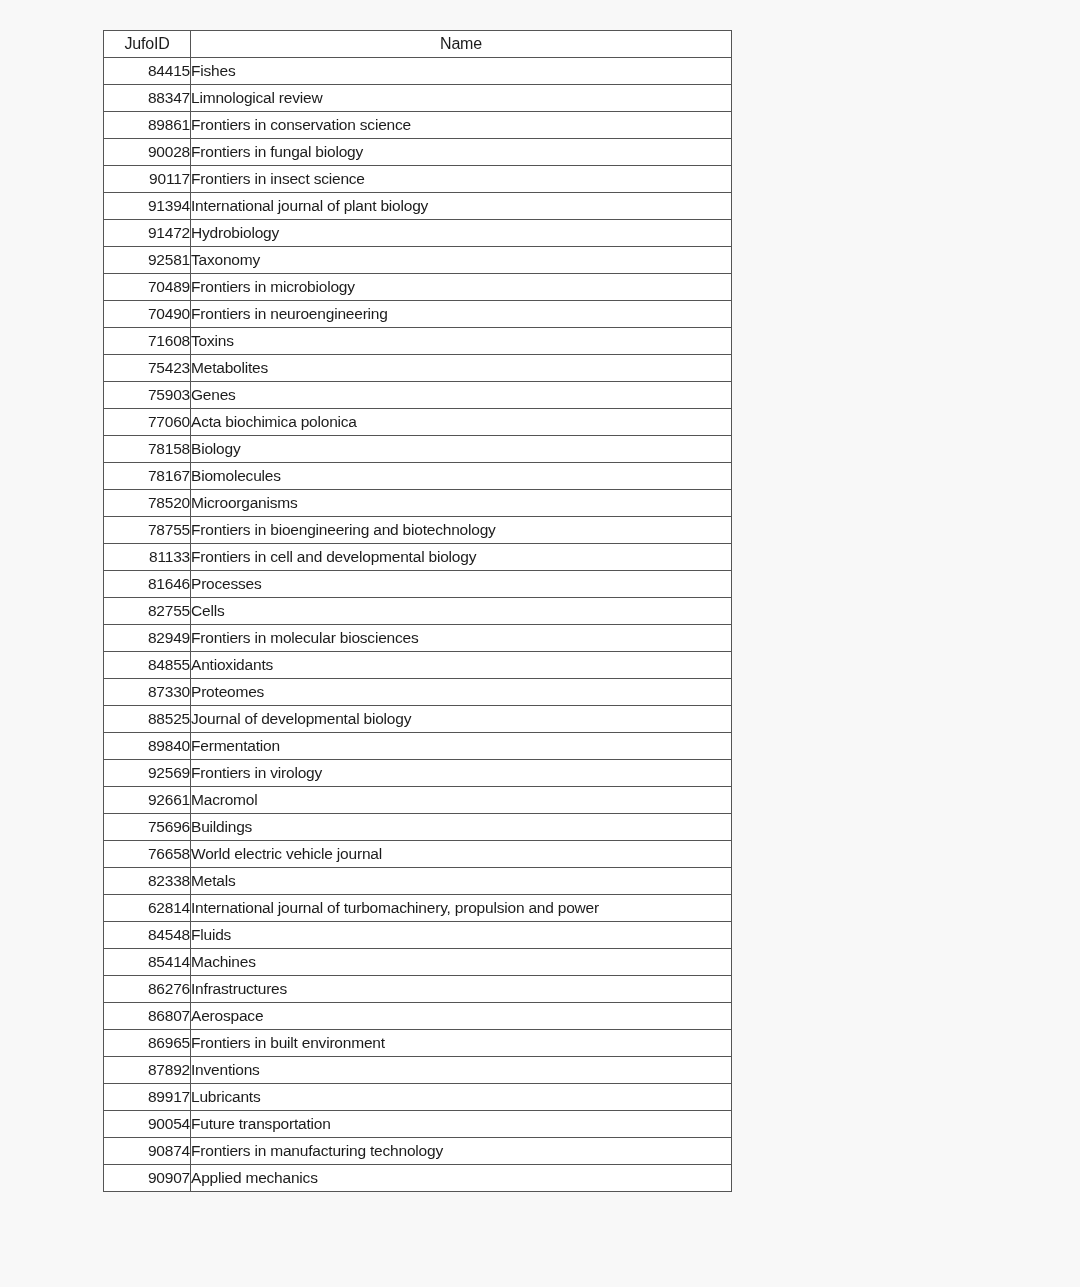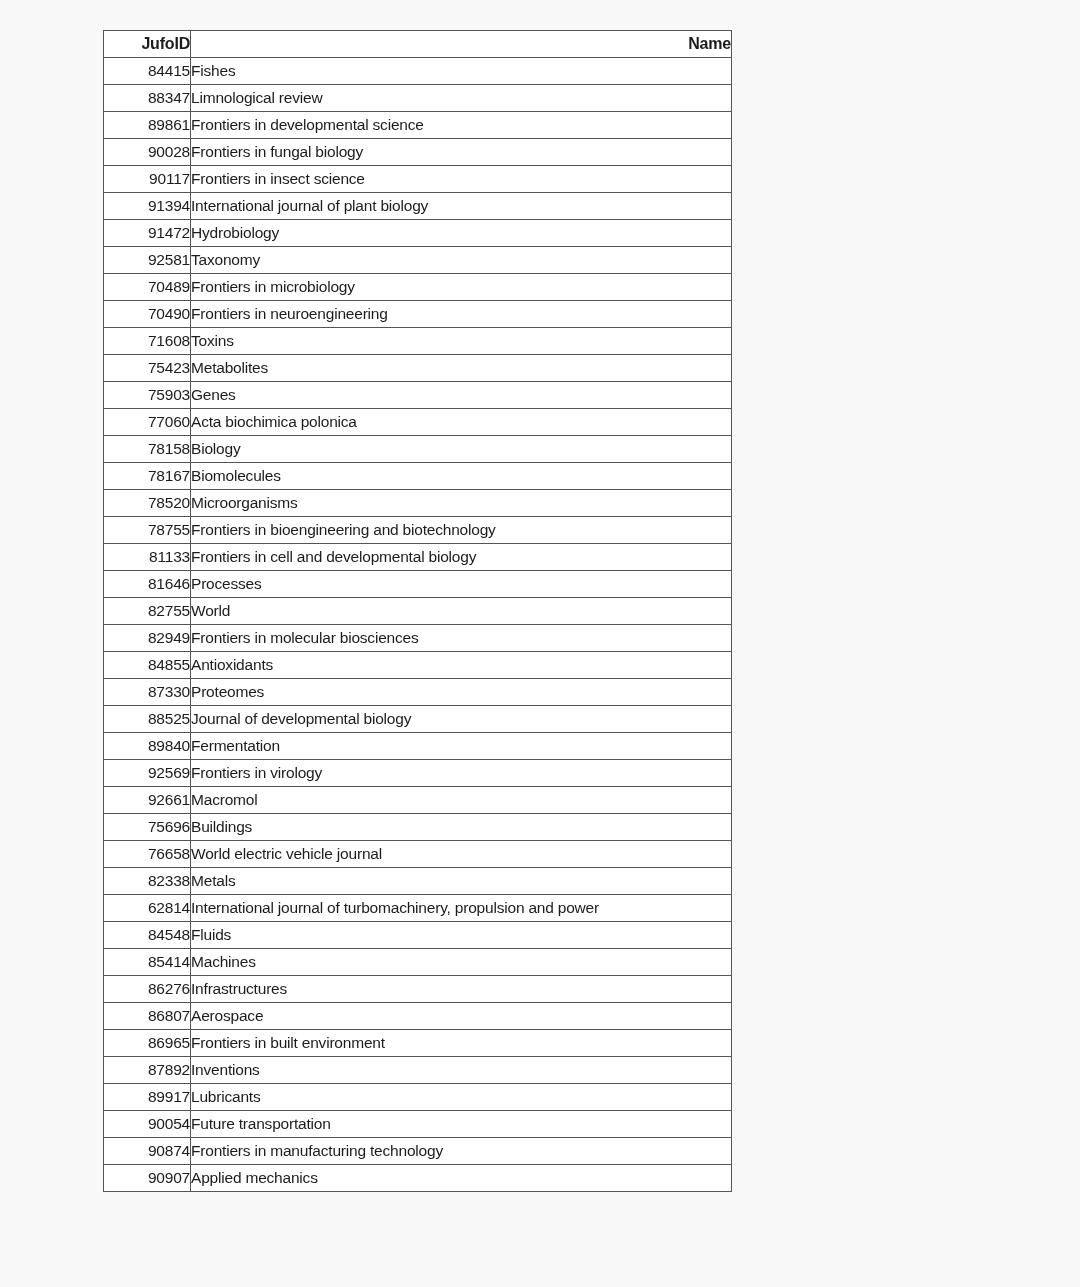--- a/index.html
+++ b/index.html
@@ -28,22 +28,22 @@
     height: 26px;
     font-size: 15.5px;
     color: #1c1c1c;
     padding: 0;
     white-space: nowrap;
     overflow: hidden;
     background: #ffffff;
     letter-spacing: -0.2px;
   }
   table.journal-table th {
-    font-weight: 700;
-    text-align: right;
+    font-weight: 400;
+    text-align: center;
     font-size: 16px;
   }
   th.col-id, td.col-id {
     width: 86px;
   }
   th.col-id {
     padding-left: 6px;
   }
   td.col-id {
     text-align: right;
@@ -70,21 +70,21 @@
       <tr>
         <td class="col-id">84415</td>
         <td class="col-name">Fishes</td>
       </tr>
       <tr>
         <td class="col-id">88347</td>
         <td class="col-name">Limnological review</td>
       </tr>
       <tr>
         <td class="col-id">89861</td>
-        <td class="col-name">Frontiers in developmental science</td>
+        <td class="col-name">Frontiers in conservation science</td>
       </tr>
       <tr>
         <td class="col-id">90028</td>
         <td class="col-name">Frontiers in fungal biology</td>
       </tr>
       <tr>
         <td class="col-id">90117</td>
         <td class="col-name">Frontiers in insect science</td>
       </tr>
       <tr>
@@ -142,21 +142,21 @@
       <tr>
         <td class="col-id">81133</td>
         <td class="col-name">Frontiers in cell and developmental biology</td>
       </tr>
       <tr>
         <td class="col-id">81646</td>
         <td class="col-name">Processes</td>
       </tr>
       <tr>
         <td class="col-id">82755</td>
-        <td class="col-name">World</td>
+        <td class="col-name">Cells</td>
       </tr>
       <tr>
         <td class="col-id">82949</td>
         <td class="col-name">Frontiers in molecular biosciences</td>
       </tr>
       <tr>
         <td class="col-id">84855</td>
         <td class="col-name">Antioxidants</td>
       </tr>
       <tr>

